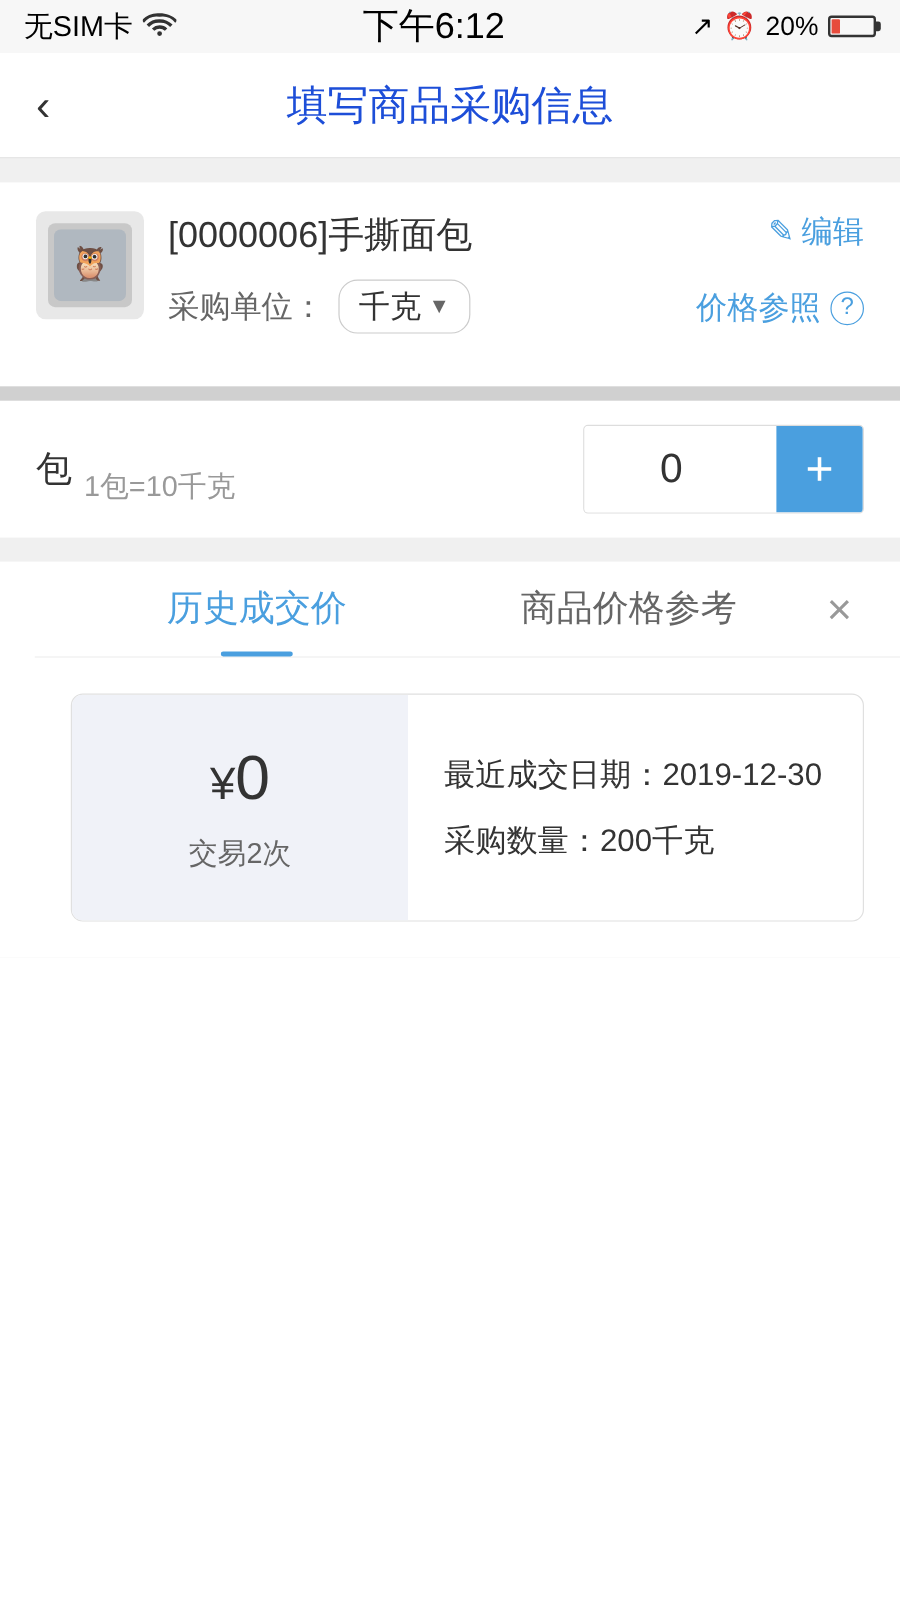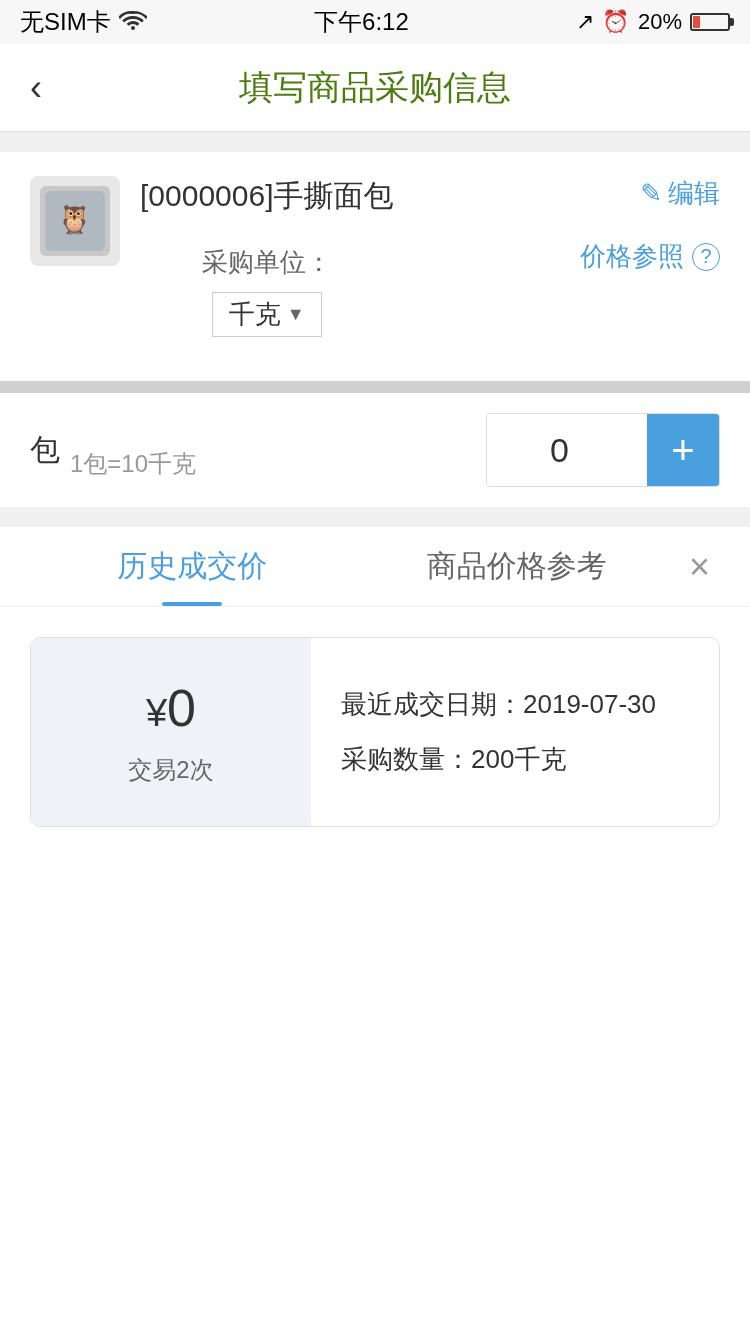--- a/index.html
+++ b/index.html
@@ -23,21 +23,21 @@
       padding: 0 20px;
       font-size: 24px;
       color: #000;
     }
     .status-left {
       display: flex;
       align-items: center;
       gap: 8px;
     }
     .status-center {
-      font-size: 24px;
+      font-size: 30px;
       font-weight: 500;
     }
     .status-right {
       display: flex;
       align-items: center;
       gap: 8px;
       font-size: 22px;
     }
     .battery-bar {
       width: 40px;
@@ -83,21 +83,21 @@
       color: #333;
       cursor: pointer;
       width: 60px;
     }
     .nav-title {
       position: absolute;
       left: 50%;
       transform: translateX(-50%);
       font-size: 34px;
       font-weight: 500;
-      color: #4d7c0f;
+      color: #1d4ed8;
     }
 
     
     .product-section {
       background: #fff;
       margin-top: 20px;
       padding: 24px 30px;
     }
     .product-header {
       display: flex;
@@ -128,41 +128,39 @@
       display: flex;
       align-items: center;
       justify-content: center;
       color: #888;
       font-size: 20px;
     }
     .product-info {
       display: flex;
       flex-direction: column;
       justify-content: center;
-      gap: 12px;
     }
     .product-name {
       font-size: 30px;
       color: #333;
       font-weight: 500;
       margin-bottom: 16px;
     }
     .product-unit-row {
       display: flex;
       align-items: center;
       gap: 12px;
-      flex-direction: column;
     }
     .unit-label {
       font-size: 26px;
       color: #666;
     }
     .unit-select {
       border: 1px solid #ccc;
-      border-radius: 0;
+      border-radius: 16px;
       padding: 4px 16px;
       font-size: 26px;
       color: #333;
       background: #fff;
       display: flex;
       align-items: center;
       gap: 6px;
     }
     .unit-arrow {
       font-size: 18px;
@@ -258,20 +256,21 @@
       cursor: pointer;
       display: flex;
       align-items: center;
       justify-content: center;
     }
 
     
     .tabs-section {
       background: #fff;
       margin-top: 20px;
+      padding-left: 29px;
     }
     .tabs-header {
       display: flex;
       align-items: center;
       border-bottom: 1px solid #eee;
       padding: 0 30px;
       height: 80px;
       position: relative;
     }
     .tab-item {
@@ -452,21 +451,21 @@
   <div class="card-container">
     <div class="history-card">
       <div class="card-left">
         <div class="card-price">
           <span class="card-price-yen">¥</span><span>0</span>
         </div>
         <div class="card-txn">交易2次</div>
       </div>
       <div class="card-right">
         <div class="card-detail-row">
-          <span>最近成交日期：</span><span>2019-07-30</span>
+          <span>最近成交日期：</span><span>2019-12-30</span>
         </div>
         <div class="card-detail-row">
           <span>采购数量：</span><span>200千克</span>
         </div>
       </div>
     </div>
   </div>
 </div>
 
 <div class="bottom-area"></div>

